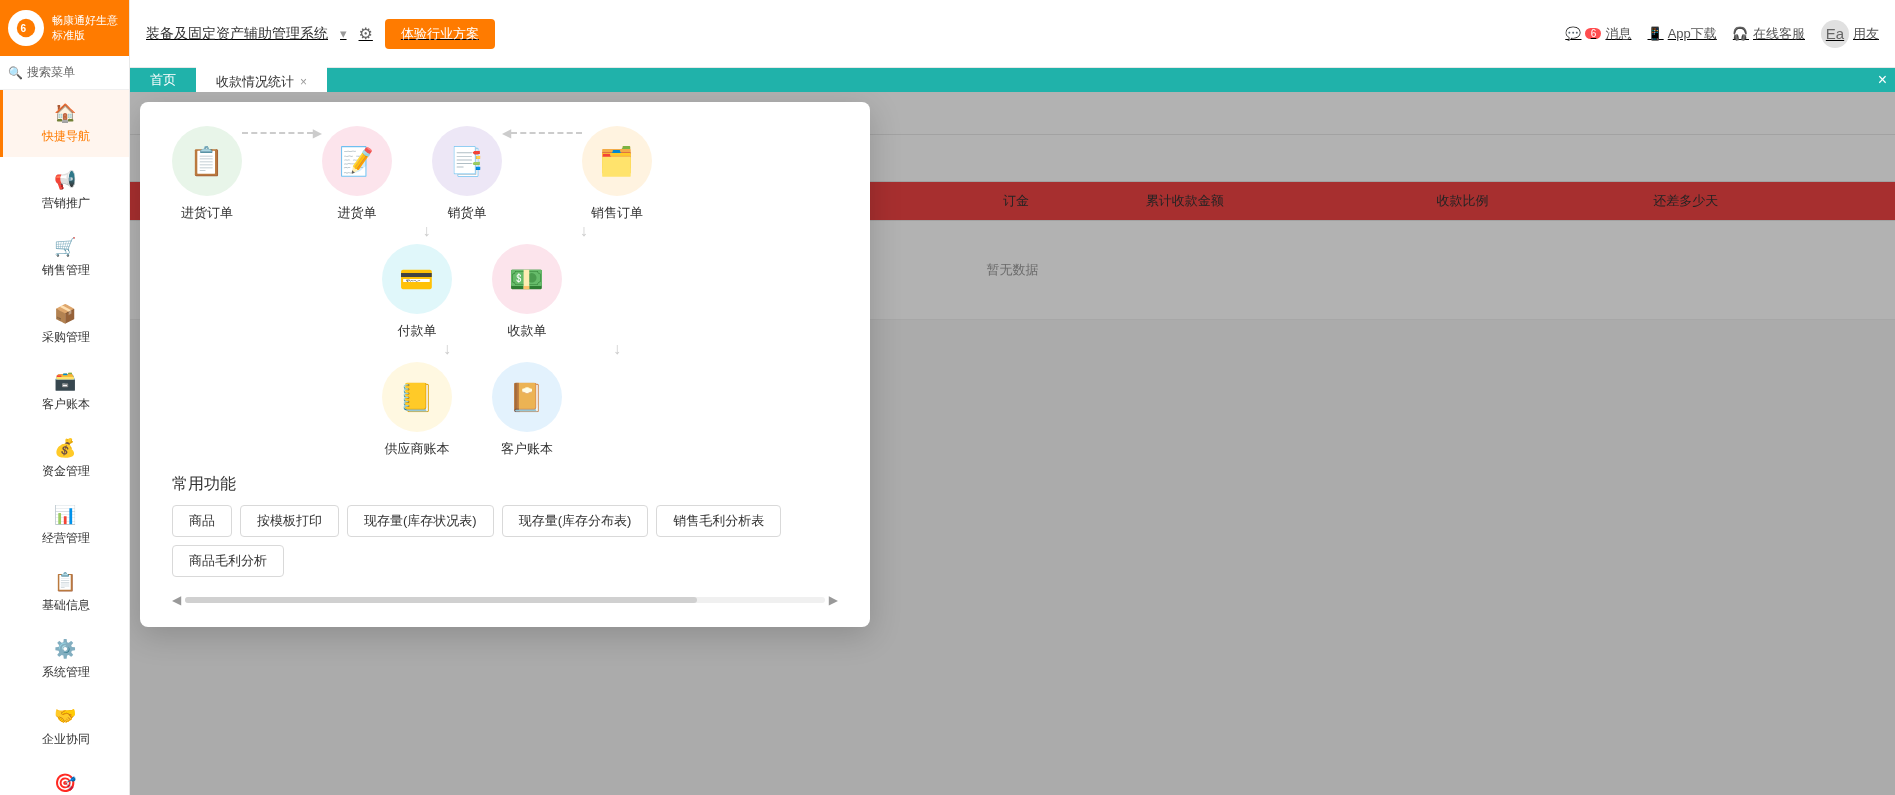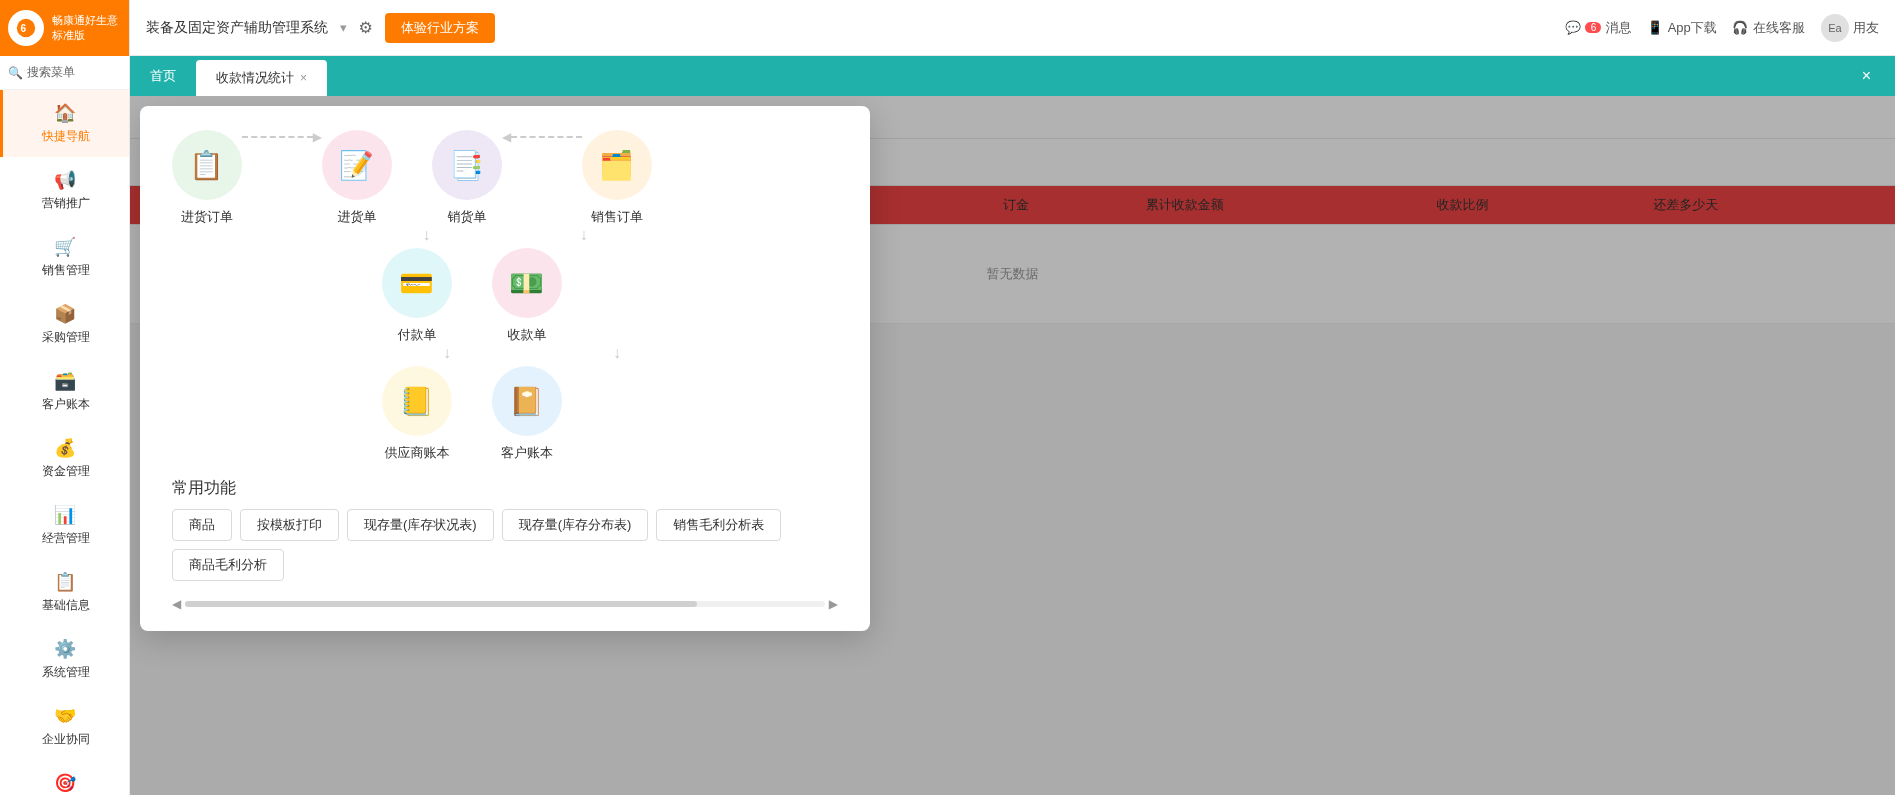--- a/index.html
+++ b/index.html
@@ -17,31 +17,31 @@
     .sidebar-search { padding: 8px; border-bottom: 1px solid #f0f0f0; display: flex; align-items: center; gap: 4px; color: #666; cursor: pointer; font-size: 12px; }
     .sidebar-nav { flex: 1; overflow-y: auto; }
     .sidebar-item { display: flex; flex-direction: column; align-items: center; padding: 12px 4px; cursor: pointer; color: #333; font-size: 12px; gap: 4px; border-left: 3px solid transparent; }
     .sidebar-item.active { background: #fff5ee; color: #ff7b00; border-left-color: #ff7b00; }
     .sidebar-item-icon { font-size: 18px; }
 
     
     .main-area { flex: 1; display: flex; flex-direction: column; overflow: hidden; }
 
     
-    .topbar { height: 56px; background: #fff; display: flex; align-items: center; padding: 0 16px; border-bottom: 1px solid #e8e8e8; gap: 12px; }
+    .topbar { height: 68px; background: #fff; display: flex; align-items: center; padding: 0 16px; border-bottom: 1px solid #e8e8e8; gap: 12px; text-decoration: underline; }
     .topbar-title { font-size: 14px; color: #333; font-weight: 500; }
     .topbar-settings { color: #666; cursor: pointer; font-size: 16px; }
     .topbar-btn { background: #ff7b00; color: #fff; border: none; padding: 6px 16px; border-radius: 4px; cursor: pointer; font-size: 13px; }
     .topbar-right { margin-left: auto; display: flex; align-items: center; gap: 16px; color: #555; font-size: 13px; }
     .topbar-right-item { display: flex; align-items: center; gap: 4px; cursor: pointer; }
     .badge { background: #ff4d4f; color: #fff; border-radius: 10px; font-size: 10px; padding: 0 5px; min-width: 16px; text-align: center; }
-    .avatar { width: 28px; height: 28px; background: #e0e0e0; border-radius: 50%; display: flex; align-items: center; justify-content: center; font-size: 11px; color: #666; }
-
-    
-    .tab-bar { height: 40px; background: #20b2aa; display: flex; align-items: center; padding: 0 16px 0 0; }
+    .avatar { width: 28px; height: 28px; background: #e0e0e0; border-radius: 50%; display: flex; align-items: center; justify-content: center; font-size: 15px; color: #666; }
+
+    
+    .tab-bar { height: 24px; background: #20b2aa; display: flex; align-items: center; padding: 0 0 0 0; }
     .tab-item { padding: 0 20px; height: 40px; display: flex; align-items: center; gap: 6px; cursor: pointer; color: rgba(255,255,255,0.8); font-size: 13px; }
     .tab-item.active { background: #fff; color: #333; border-radius: 4px 4px 0 0; margin-top: 4px; height: 36px; }
     .tab-home { color: #fff; font-size: 13px; }
     .tab-close { font-size: 12px; color: #999; cursor: pointer; }
     .tab-bar-close { margin-left: auto; margin-right: 8px; color: #fff; cursor: pointer; font-size: 16px; }
 
     
     .content-area { flex: 1; position: relative; overflow: hidden; background: #f5f5f5; }
 
     

